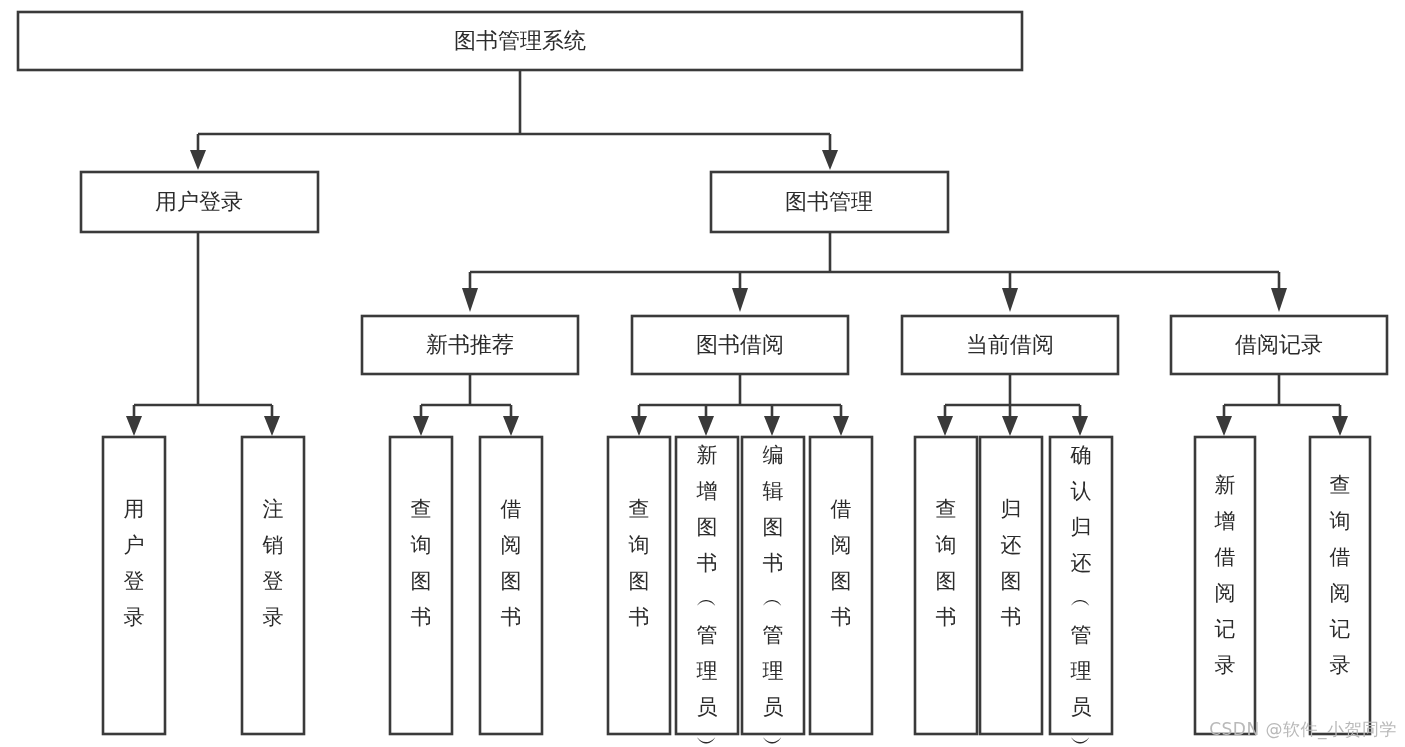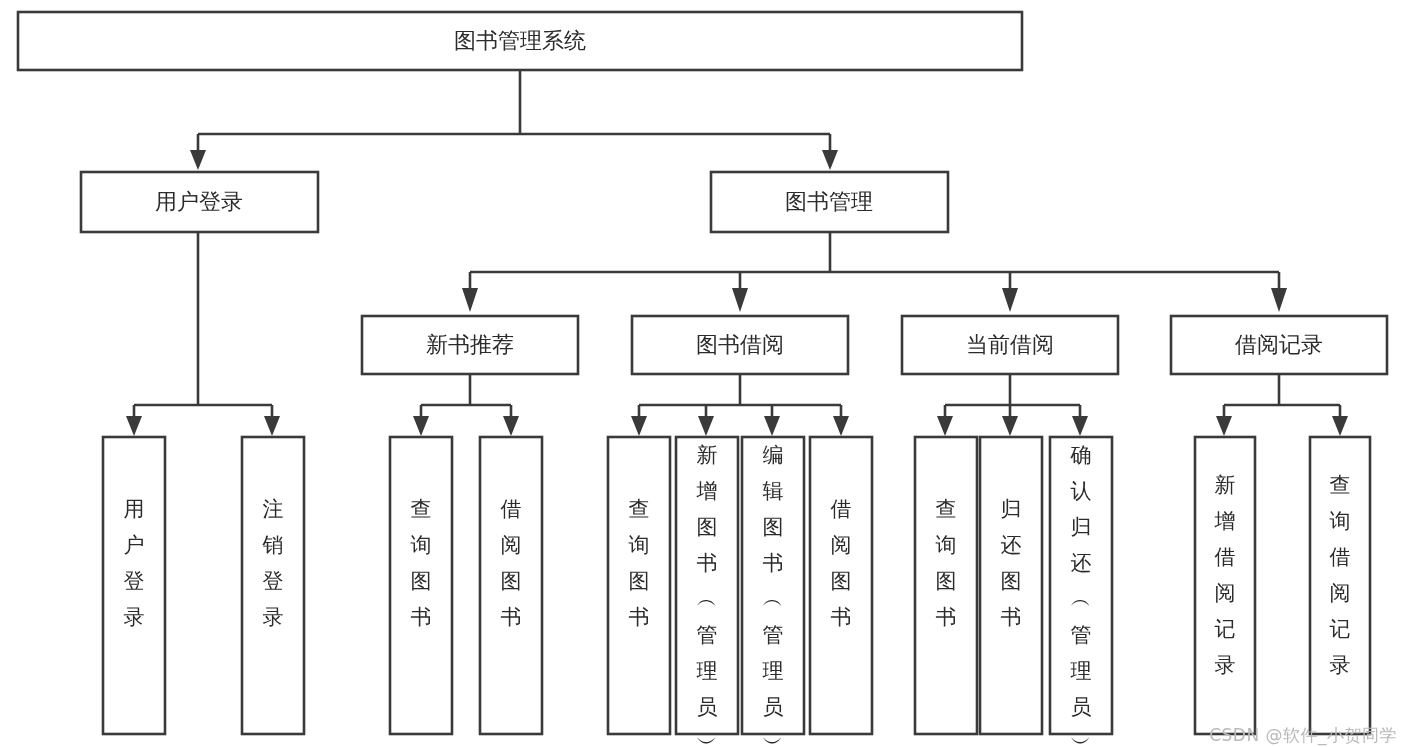--- a/index.html
+++ b/index.html
@@ -51,21 +51,21 @@
   }
   .leaf-label {
     fill: #2b2b2b;
     font-family: "DejaVu Sans", "Liberation Sans", sans-serif;
     font-size: 21px;
     text-anchor: middle;
   }
   .watermark {
     position: absolute;
     right: 8px;
-    bottom: 0;
+    bottom: 6px;
     font-family: "DejaVu Sans", "Liberation Sans", sans-serif;
     font-size: 17px;
     color: #b9b9b9;
     white-space: nowrap;
     letter-spacing: 0.5px;
     pointer-events: none;
   }
 </style>
 </head>
 <body>

